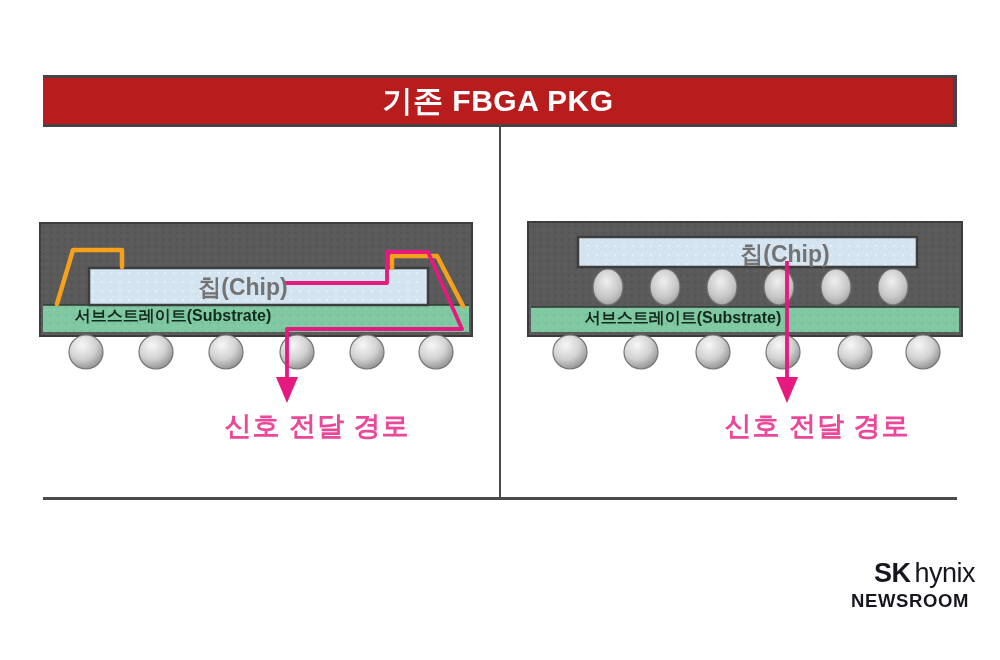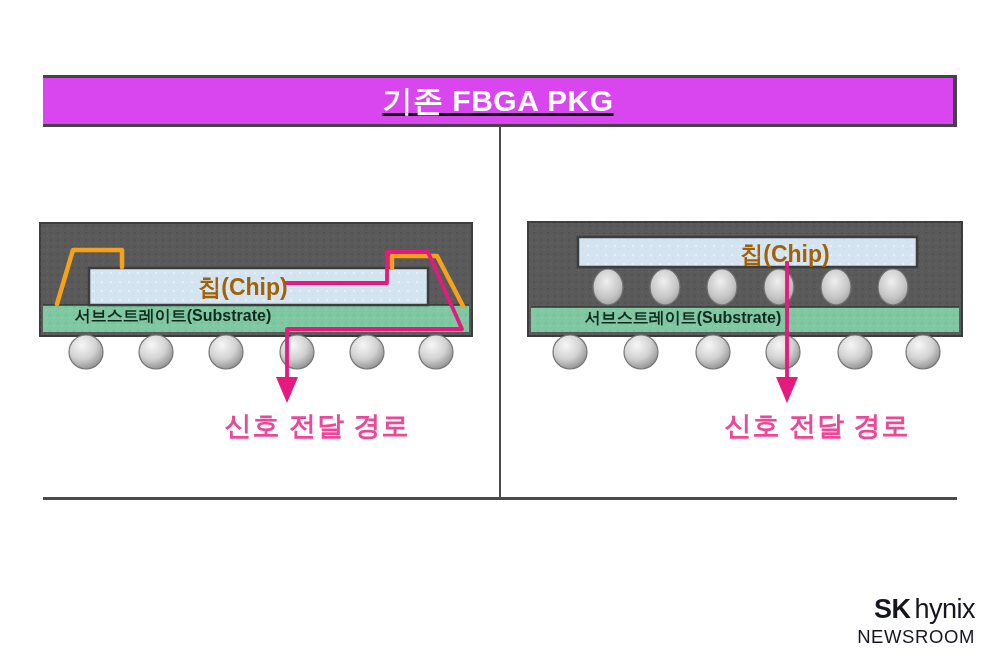--- a/index.html
+++ b/index.html
@@ -3,46 +3,45 @@
 <meta charset="utf-8">
 <style>
   html,body{margin:0;padding:0;background:#ffffff;}
   .stage{
     position:relative;width:1000px;height:660px;background:#ffffff;overflow:hidden;
     font-family:"Liberation Sans","DejaVu Sans",sans-serif;
   }
   
   .header-bar{
     position:absolute;left:43px;top:75px;width:914px;height:46px;
-    background:#d946ef;border-top:3px solid #474247;border-bottom:3px solid #474247;
+    background:#b91c1c;border-top:3px solid #474247;border-bottom:3px solid #474247;
     display:flex;
-    text-decoration:underline;
   }
   .header-cell{
     flex:1;display:flex;align-items:center;justify-content:center;
     color:#ffffff;font-size:30px;font-weight:bold;letter-spacing:0.5px;
     white-space:nowrap;
   }
   .header-divider{width:4px;background:#474247;height:100%;}
   
   .v-divider{position:absolute;left:499px;top:124px;width:2px;height:376px;background:#4a4a4a;}
   .bottom-rule{position:absolute;left:43px;top:497px;width:914px;height:3px;background:#4a4a4a;}
   
   .diagram-svg{position:absolute;left:0;top:0;width:1000px;height:660px;}
   
-  .lbl{position:absolute;text-align:center;color:#a16207;white-space:nowrap;}
+  .lbl{position:absolute;text-align:center;color:#737373;white-space:nowrap;}
   .chip-lbl{font-size:23px;font-weight:700;}
   .sub-lbl{font-size:16px;font-weight:700;color:#122a1e;}
   .sig-lbl{font-size:27px;font-weight:600;color:#ec4899;letter-spacing:1px;}
   
-  .logo{position:absolute;left:845px;top:596px;width:130px;text-align:right;color:#15161f;line-height:1;}
+  .logo{position:absolute;left:845px;top:560px;width:130px;text-align:right;color:#15161f;line-height:1;}
   .logo-top{font-size:27px;letter-spacing:-0.5px;}
   .logo-sk{font-weight:800;}
   .logo-hynix{font-weight:500;margin-left:4px;}
-  .logo-news{font-size:18.5px;font-weight:400;letter-spacing:0.6px;margin-top:5px;}
+  .logo-news{font-size:18.5px;font-weight:700;letter-spacing:0.6px;margin-top:5px;text-align:center;}
 </style>
 </head>
 <body>
 
 <div class="stage">
 
   <div class="header-bar">
     <div class="header-cell">기존 FBGA PKG</div>
     <div class="header-divider"></div>
   </div>

